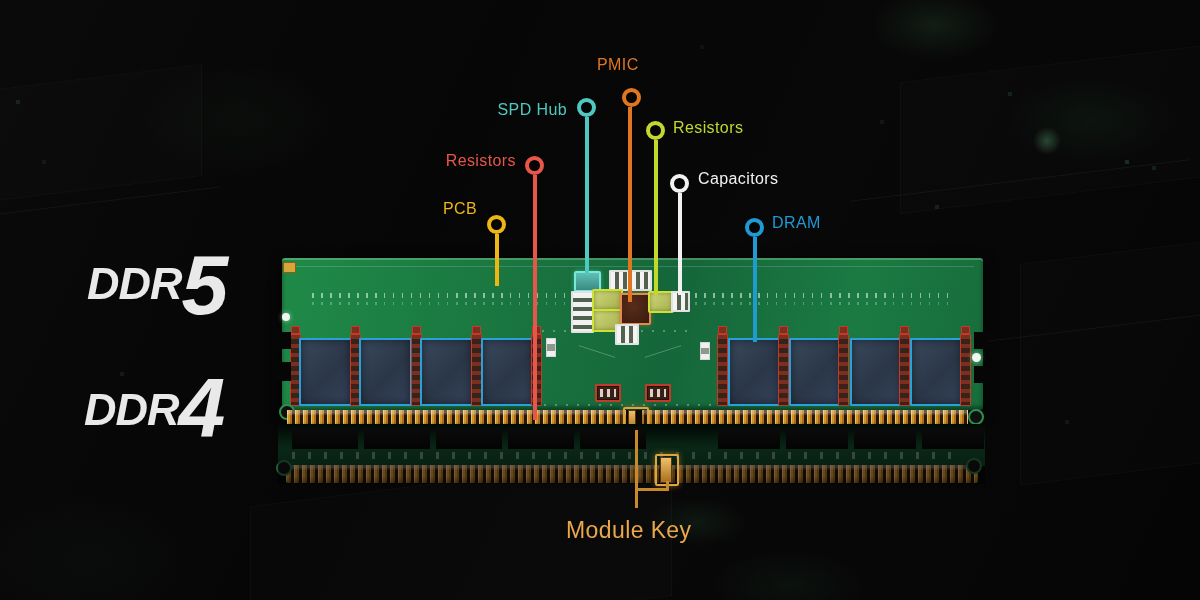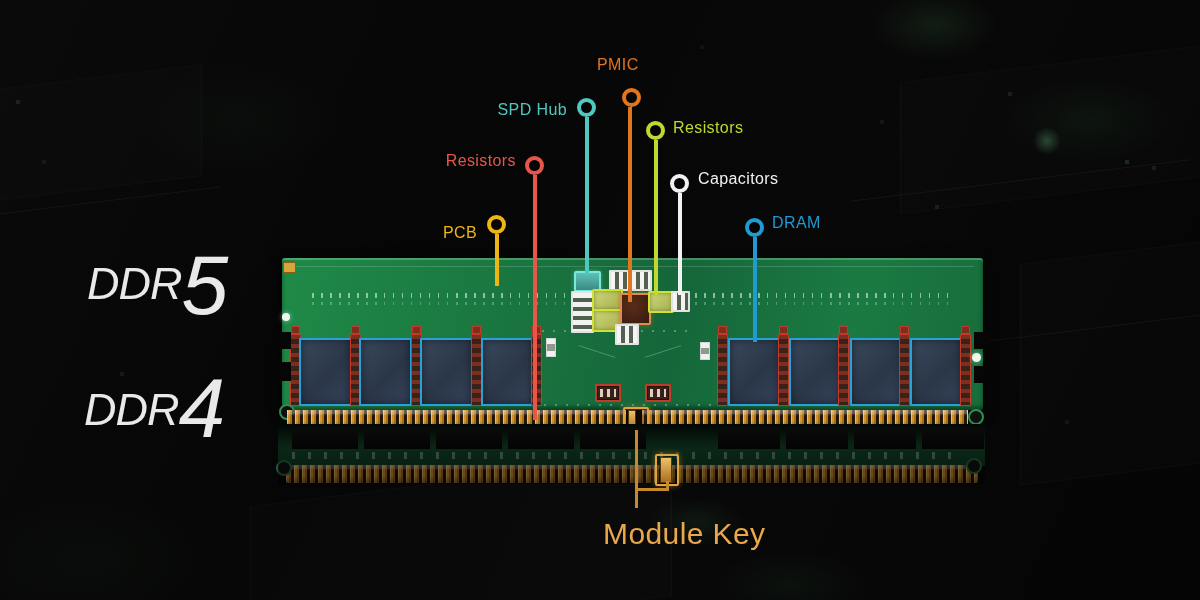--- a/index.html
+++ b/index.html
@@ -15,21 +15,21 @@
       radial-gradient(140px 80px at 240px 120px, rgba(60,130,75,.05), transparent 70%),
       radial-gradient(160px 90px at 90px 560px, rgba(50,120,70,.05), transparent 70%),
       linear-gradient(115deg,#0a0a0a 0%,#060606 35%,#080808 60%,#050505 100%);
   }
   
   .bg-panel{position:absolute;border:1px solid rgba(255,255,255,.028);background:rgba(255,255,255,.012);transform:skewY(-7deg);}
   .bg-speck{position:absolute;width:4px;height:4px;background:#58a56c;opacity:.16;}
   .bg-trace{position:absolute;height:1px;background:rgba(255,255,255,.05);transform:skewY(-7deg);}
 
   
-  .brand{position:absolute;display:flex;align-items:baseline;color:#e9e9e9;font-style:italic;font-weight:normal;z-index:3;}
+  .brand{position:absolute;display:flex;align-items:baseline;color:#e9e9e9;font-style:italic;font-weight:bold;z-index:3;}
   .brand .prefix{font-size:45px;letter-spacing:-1px;}
   .brand .number{font-size:84px;letter-spacing:-2px;line-height:0;position:relative;}
   .brand-ddr5{left:87px;top:258px;} .brand-ddr5 .number{top:15px;}
   .brand-ddr4{left:84px;top:384px;} .brand-ddr4 .number{top:12px;}
 
   
   .ddr5{position:absolute;left:282px;top:258px;width:701px;height:178px;z-index:2;}
   .pcb5{position:absolute;left:0;top:0;width:701px;height:152px;border-radius:3px;
     background:linear-gradient(100deg,#1f8a48 0%,#1a7740 30%,#15663a 55%,#1b7a42 80%,#176d3b 100%);
     box-shadow:inset 0 2px 0 rgba(190,255,210,.28), inset 0 -3px 4px rgba(0,0,0,.45), 0 4px 14px rgba(0,0,0,.8);}
@@ -223,21 +223,21 @@
   <div class="callout-dot" style="left: 525px; top: 156px; border-color: rgb(232, 86, 74);"></div>
   <div class="callout-dot" style="left: 670px; top: 174px; border-color: rgb(242, 242, 242);"></div>
   <div class="callout-dot" style="left: 487px; top: 215px; border-color: rgb(238, 182, 20);"></div>
   <div class="callout-dot" style="left: 745px; top: 218px; border-color: rgb(31, 154, 211);"></div>
 
   <div class="callout-text" style="left: 597px; top: 56px; color: rgb(224, 118, 31);">PMIC</div>
   <div class="callout-text" style="right: 633px; top: 93px; color: rgb(79, 201, 192); margin-top: 8px;">SPD Hub</div>
   <div class="callout-text" style="left: 673px; top: 119px; color: rgb(195, 216, 46);">Resistors</div>
   <div class="callout-text" style="left: 698px; top: 170px; color: rgb(242, 242, 242);">Capacitors</div>
   <div class="callout-text" style="right: 684px; top: 152px; color: rgb(232, 86, 74);">Resistors</div>
-  <div class="callout-text" style="right: 723px; top: 224px; color: rgb(238, 182, 20);">PCB</div>
+  <div class="callout-text" style="right: 723px; top: 200px; color: rgb(238, 182, 20);">PCB</div>
   <div class="callout-text" style="left: 772px; top: 214px; color: rgb(31, 154, 211);">DRAM</div>
 
   <div class="mk-line" style="left: 635px; top: 430px; width: 3px; height: 78px; background: rgb(200, 137, 44);"></div>
   <div class="mk-line" style="left: 666px; top: 481px; width: 3px; height: 10px; background: rgb(200, 137, 44);"></div>
   <div class="mk-line" style="left: 635px; top: 488px; width: 34px; height: 3px; background: rgb(200, 137, 44);"></div>
-  <div class="callout-text" style="left: 566px; top: 517px; font-size: 30px; color: rgb(234, 167, 75); margin-left: 37px;">Module Key</div>
+  <div class="callout-text" style="left: 566px; top: 517px; font-size: 23px; color: rgb(234, 167, 75);">Module Key</div>
 
 </div>
 
 </body></html>

